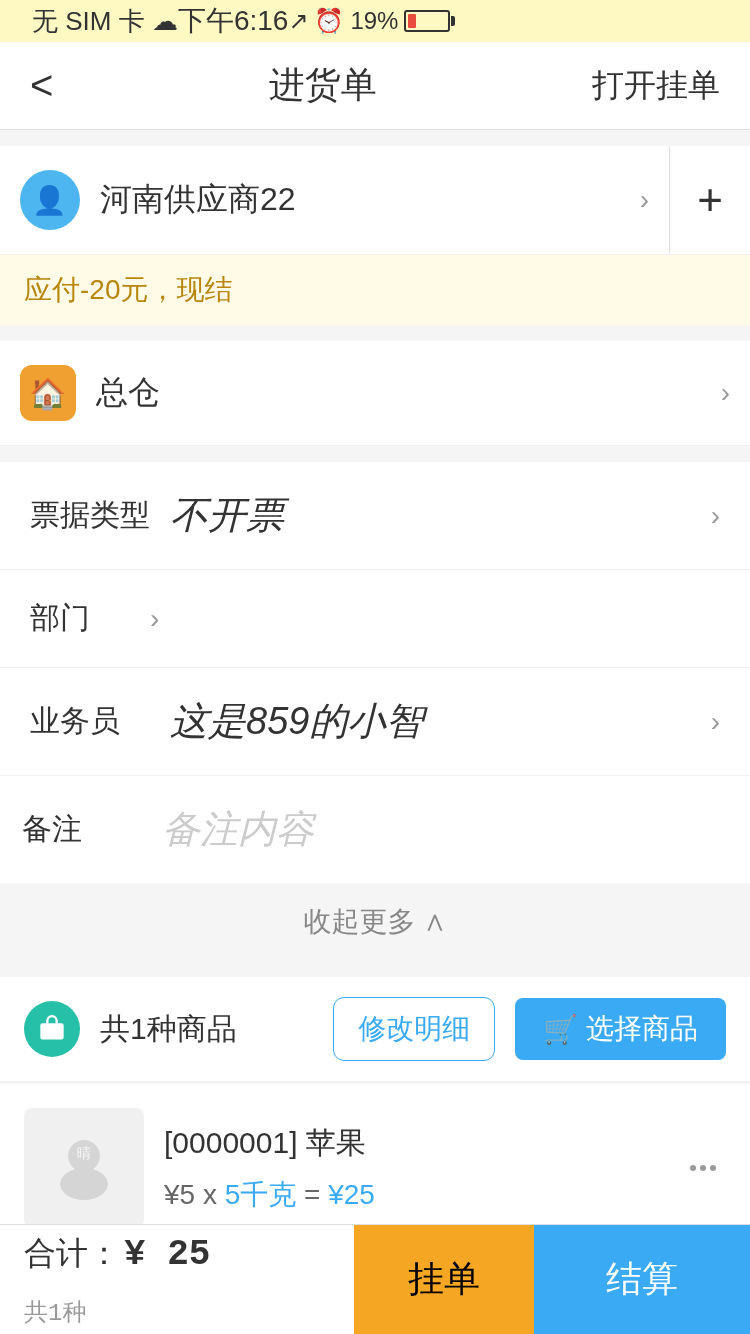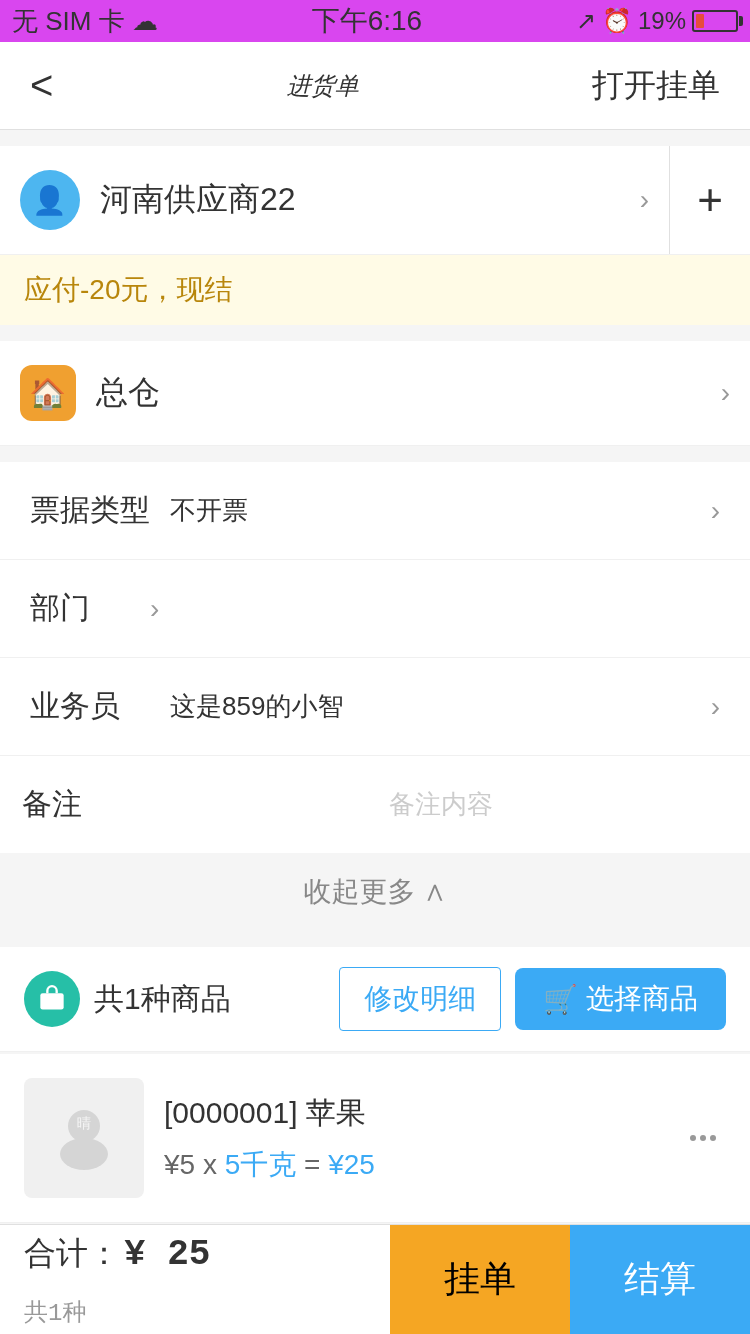--- a/index.html
+++ b/index.html
@@ -8,25 +8,25 @@
       font-family: -apple-system, "PingFang SC", "Helvetica Neue", Arial, sans-serif;
       background: #f5f5f5;
       width: 750px;
       min-height: 1334px;
       font-size: 32px;
       color: #333;
     }
     
     .status-bar {
       height: 42px;
-      background: #d946ef;
-      display: flex;
-      align-items: center;
-      justify-content: space-between;
-      padding: 0 12px;
+      background: #fef9c3;
+      display: flex;
+      align-items: center;
+      justify-content: flex-start;
+      padding: 0 32px;
       font-size: 26px;
       color: #333;
     }
     .status-left { display: flex; align-items: center; gap: 8px; }
     .status-center { font-weight: 500; font-size: 28px; }
     .status-right { display: flex; align-items: center; gap: 6px; font-size: 24px; }
     .battery {
       width: 46px; height: 22px; border: 2px solid #333; border-radius: 3px;
       position: relative; display: flex; align-items: center; padding: 2px;
     }
@@ -43,21 +43,21 @@
     .nav-bar {
       height: 88px;
       background: #fff;
       display: flex;
       align-items: center;
       justify-content: space-between;
       padding: 0 30px;
       border-bottom: 1px solid #e0e0e0;
     }
     .nav-back { font-size: 40px; color: #333; cursor: pointer; }
-    .nav-title { font-size: 24px; font-weight: 500; color: #333; font-style: italic; }
+    .nav-title { font-size: 36px; font-weight: 500; color: #333; }
     .nav-action { font-size: 32px; color: #333; cursor: pointer; }
 
     
     .section-gap { height: 16px; background: #f5f5f5; }
 
     
     .supplier-section {
       background: #fff;
       display: flex;
       align-items: stretch;
@@ -115,54 +115,54 @@
     .form-section { background: #fff; margin-top: 16px; }
     .form-row {
       display: flex;
       align-items: center;
       padding: 28px 30px;
       border-bottom: 1px solid #f0f0f0;
       min-height: 88px;
     }
     .form-row:last-child { border-bottom: none; padding-left: 22px; }
     .form-label { font-size: 30px; color: #333; width: 120px; flex-shrink: 0; }
-    .form-value { flex: 1; font-size: 26px; color: #333; padding-left: 20px; }
-    .form-value.placeholder { color: #ccc; text-align: center; }
+    .form-value { flex: 1; font-size: 38px; color: #333; padding-left: 20px; font-style: italic; }
+    .form-value.placeholder { color: #ccc; }
 
     
     .collapse-bar {
       background: #f5f5f5;
       display: flex; align-items: center; justify-content: center;
       padding: 20px;
       font-size: 28px; color: #888; cursor: pointer;
       margin-top: 0;
     }
 
     
     .products-header {
       background: #fff;
       display: flex;
       align-items: center;
       padding: 20px 24px;
-      gap: 14px;
+      gap: 20px;
       border-bottom: 1px solid #f0f0f0;
       margin-top: 16px;
     }
     .products-icon {
       width: 56px; height: 56px; border-radius: 50%;
       background: #26bfa7;
       display: flex; align-items: center; justify-content: center;
       font-size: 28px; color: #fff; flex-shrink: 0;
     }
     .products-count { flex: 1; font-size: 30px; color: #333; }
     .btn-outline {
       border: 1.5px solid #3baaf5;
       color: #3baaf5;
       background: #fff;
-      border-radius: 4px;
+      border-radius: 11px;
       padding: 12px 24px;
       font-size: 28px;
       cursor: pointer;
       white-space: nowrap;
       margin-left: 12px;
     }
     .btn-blue {
       background: #3baaf5;
       color: #fff;
       border: none;
@@ -222,21 +222,21 @@
     .total-amount { font-size: 36px; font-weight: bold; color: #333; }
     .total-count { font-size: 24px; color: #999; margin-top: 20px; }
     .btn-hang {
       width: 180px;
       background: #f5a623;
       color: #000000;
       display: flex; align-items: center; justify-content: center;
       font-size: 36px; cursor: pointer; border: none;
     }
     .btn-checkout {
-      width: 180px;
+      width: 216px;
       background: #3baaf5;
       color: #fff;
       display: flex; align-items: center; justify-content: center;
       font-size: 36px; cursor: pointer; border: none;
     }
 
     
     .bottom-spacer { height: 110px; }
   </style>
 </head>

